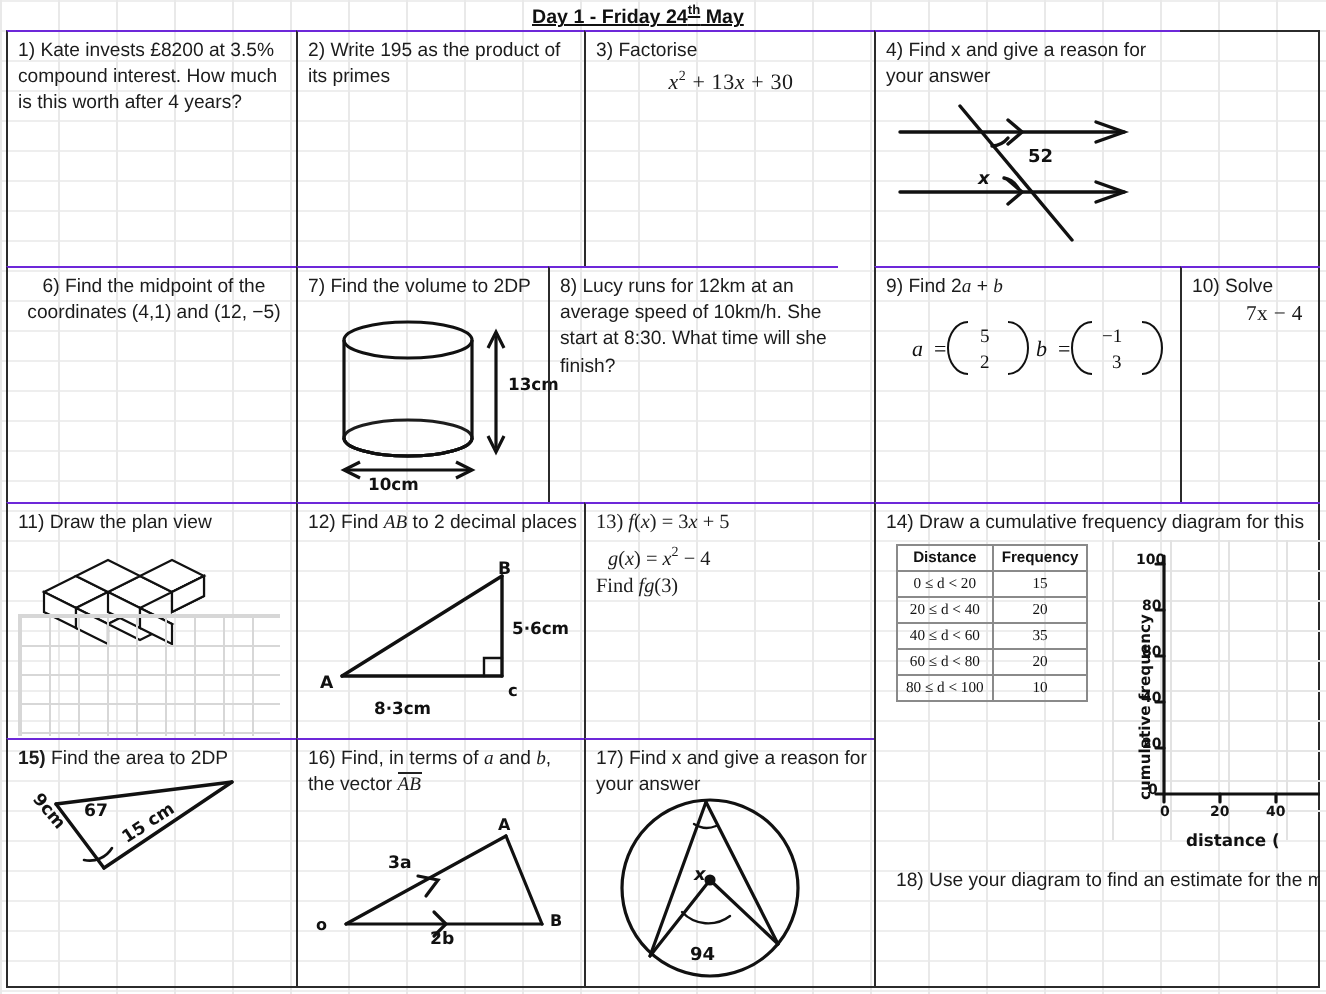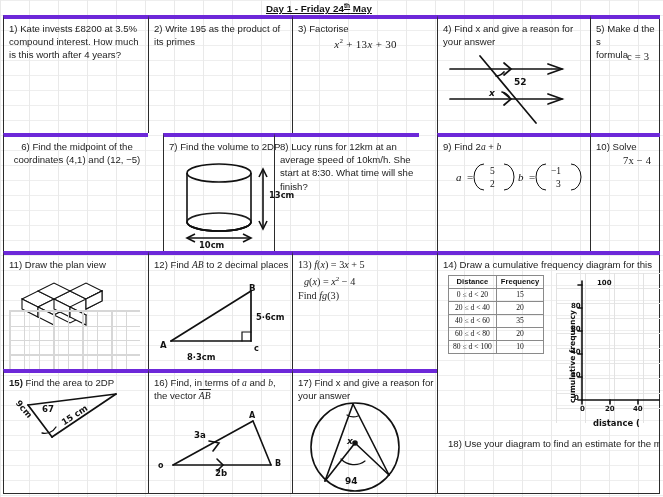--- a/index.html
+++ b/index.html
@@ -35,21 +35,21 @@
     white-space:nowrap;
   }
   .title-text sup{font-size:6.6px;vertical-align:super;text-decoration:underline;}
 
   
   .tbl{position:absolute;left:3px;top:15px;width:660px;height:480px;z-index:2;}
   .cell{
     position:absolute;
     box-sizing:border-box;
     border-left:1px solid #2b2b2b;
-    border-top:4px solid #6d28d9;
+    border-top:1px solid #6d28d9;
     background:transparent;
     overflow:hidden;
   }
   .cell .q{
     position:absolute;left:5px;top:3px;right:3px;
     line-height:13.2px;
     font-size:9.6px;
     color:#1c1c1c;
   }
   .topline{position:absolute;left:0;top:0;width:657px;height:0;border-top:1px solid #2b2b2b;}
@@ -176,30 +176,26 @@
           <path d="M60 12 L67 18 L60 24"></path>
           <path d="M60 42 L67 48 L60 54"></path>
           <path d="M52 25 a11 11 0 0 0 8 -4"></path>
           <path d="M58 41 a11 11 0 0 1 7 5"></path>
         </g>
       </svg>
       <span class="hw" style="left:76px;top:58px;font-size:9px;">52</span>
       <span class="hw it" style="left:51px;top:69px;font-size:9px;">x</span>
     </div>
 
-    <div class="cell" style="left:587px;top:0;width:70px;height:118px;">
-      <div class="q"><span>5) Make d the s</span><br><span>formula</span></div>
-      <div class="mathleft" style="position:absolute;left:36px;top:30px;">c = 3</div>
-    </div>
 
     <div class="cell" style="left:0;top:118px;width:145px;height:118px;text-align:center;">
       <div class="q">6) Find the midpoint of the coordinates (4,1) and (12, −5)</div>
     </div>
 
-    <div class="cell" style="left:160px;top:118px;width:144px;height:118px;text-decoration:underline;">
+    <div class="cell" style="left:145px;top:118px;width:144px;height:118px;text-decoration:underline;">
       <div class="q">7) Find the volume to 2DP</div>
 
       <svg style="left:12px;top:22px;" width="130" height="95" viewBox="0 0 130 95">
         <g stroke="#111" stroke-width="1.6" fill="none">
           <ellipse cx="43" cy="14" rx="32" ry="9"></ellipse>
           <path d="M11 14 L11 63"></path>
           <path d="M75 14 L75 63"></path>
           <path d="M11 63 a32 9 0 0 0 64 0"></path>
           <path d="M11 63 a32 9 0 0 1 64 0" stroke-dasharray="0" opacity="0"></path>
           <path d="M11 63 a32 9 0 0 0 64 0"></path>
@@ -337,21 +333,21 @@
           <line x1="22" y1="35" x2="26" y2="35"></line>
           <line x1="22" y1="58" x2="26" y2="58"></line>
           <line x1="22" y1="81" x2="26" y2="81"></line>
           <line x1="22" y1="104" x2="26" y2="104"></line>
           <line x1="22" y1="127" x2="26" y2="127"></line>
           <line x1="26" y1="127" x2="26" y2="131"></line>
           <line x1="54" y1="127" x2="54" y2="131"></line>
           <line x1="82" y1="127" x2="82" y2="131"></line>
         </g>
       </svg>
-      <span class="axlbl" style="left:130px;top:24px;margin-left:29px;">100</span>
+      <span class="axlbl" style="left:130px;top:24px;">100</span>
       <span class="axlbl" style="left:133px;top:47px;">80</span>
       <span class="axlbl" style="left:133px;top:70px;">80</span>
       <span class="axlbl" style="left:133px;top:93px;">40</span>
       <span class="axlbl" style="left:133px;top:116px;">20</span>
       <span class="axlbl" style="left:136px;top:139px;">0</span>
       <span class="axlbl" style="left:142px;top:150px;">0</span>
       <span class="axlbl" style="left:167px;top:150px;">20</span>
       <span class="axlbl" style="left:195px;top:150px;">40</span>
       <span class="ylabel" style="left:130px;top:148px;">cumulative frequency</span>
       <span class="axlbl" style="left:155px;top:163px;font-size:8.4px;">distance (</span>

